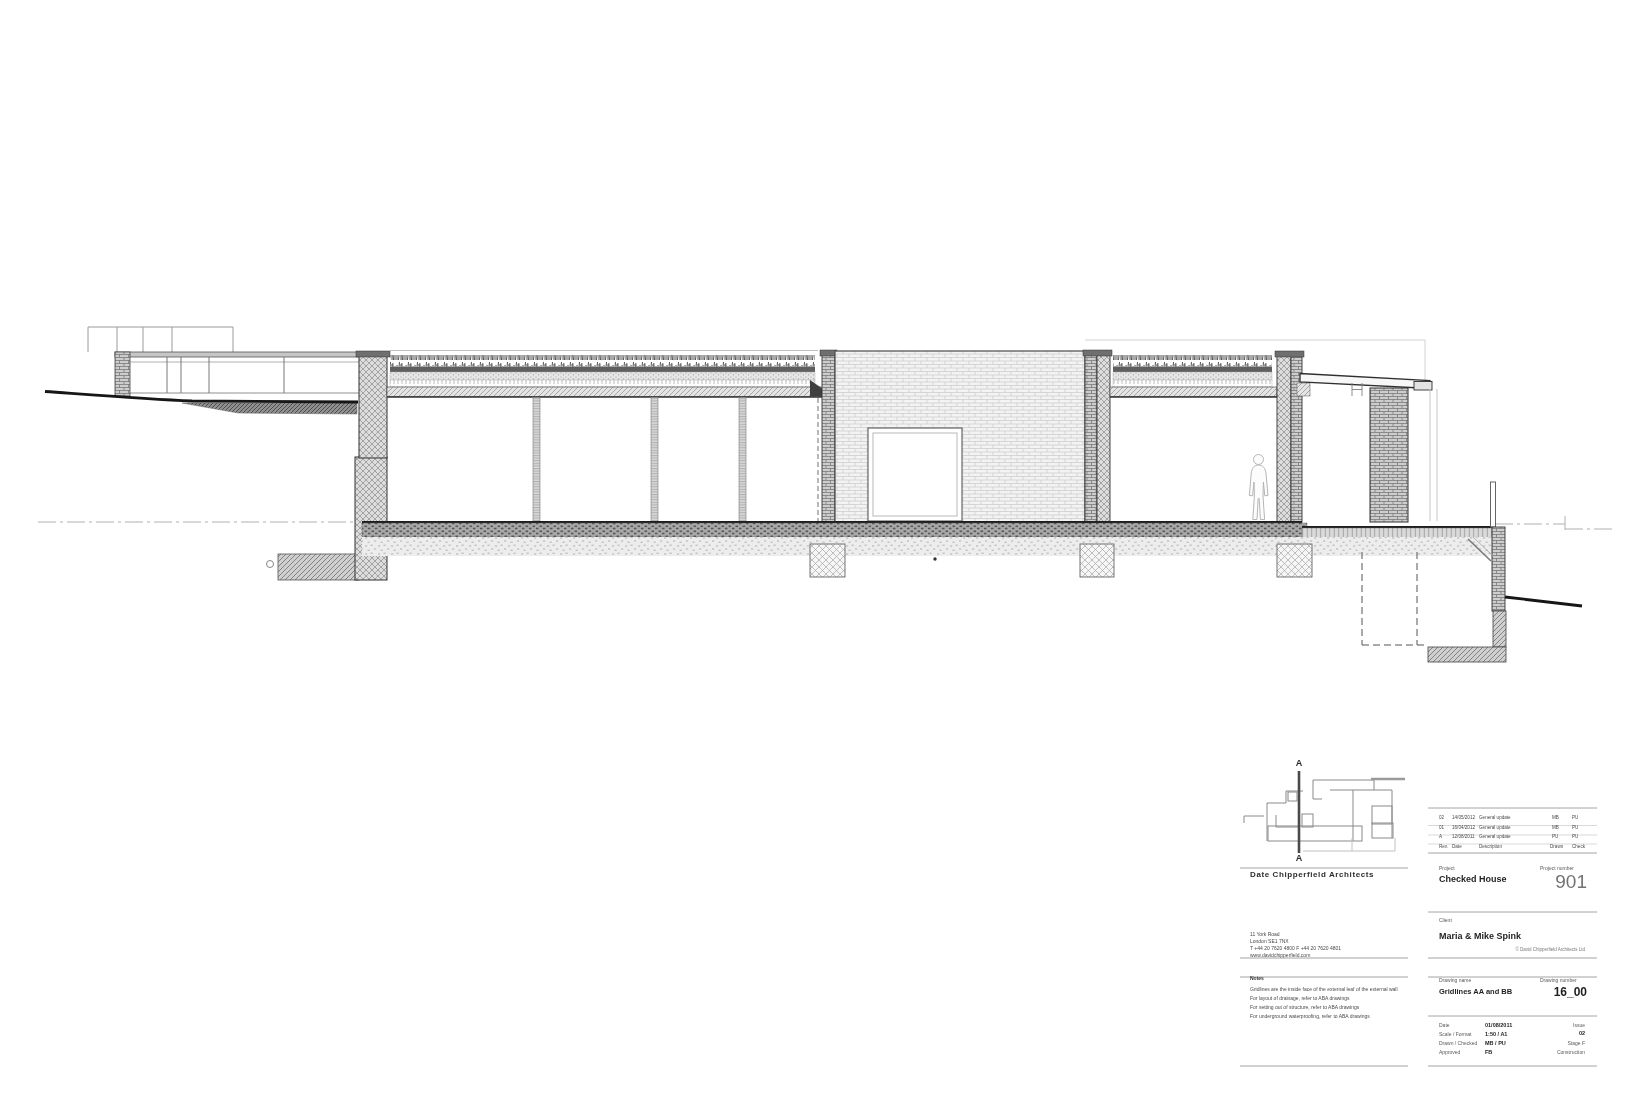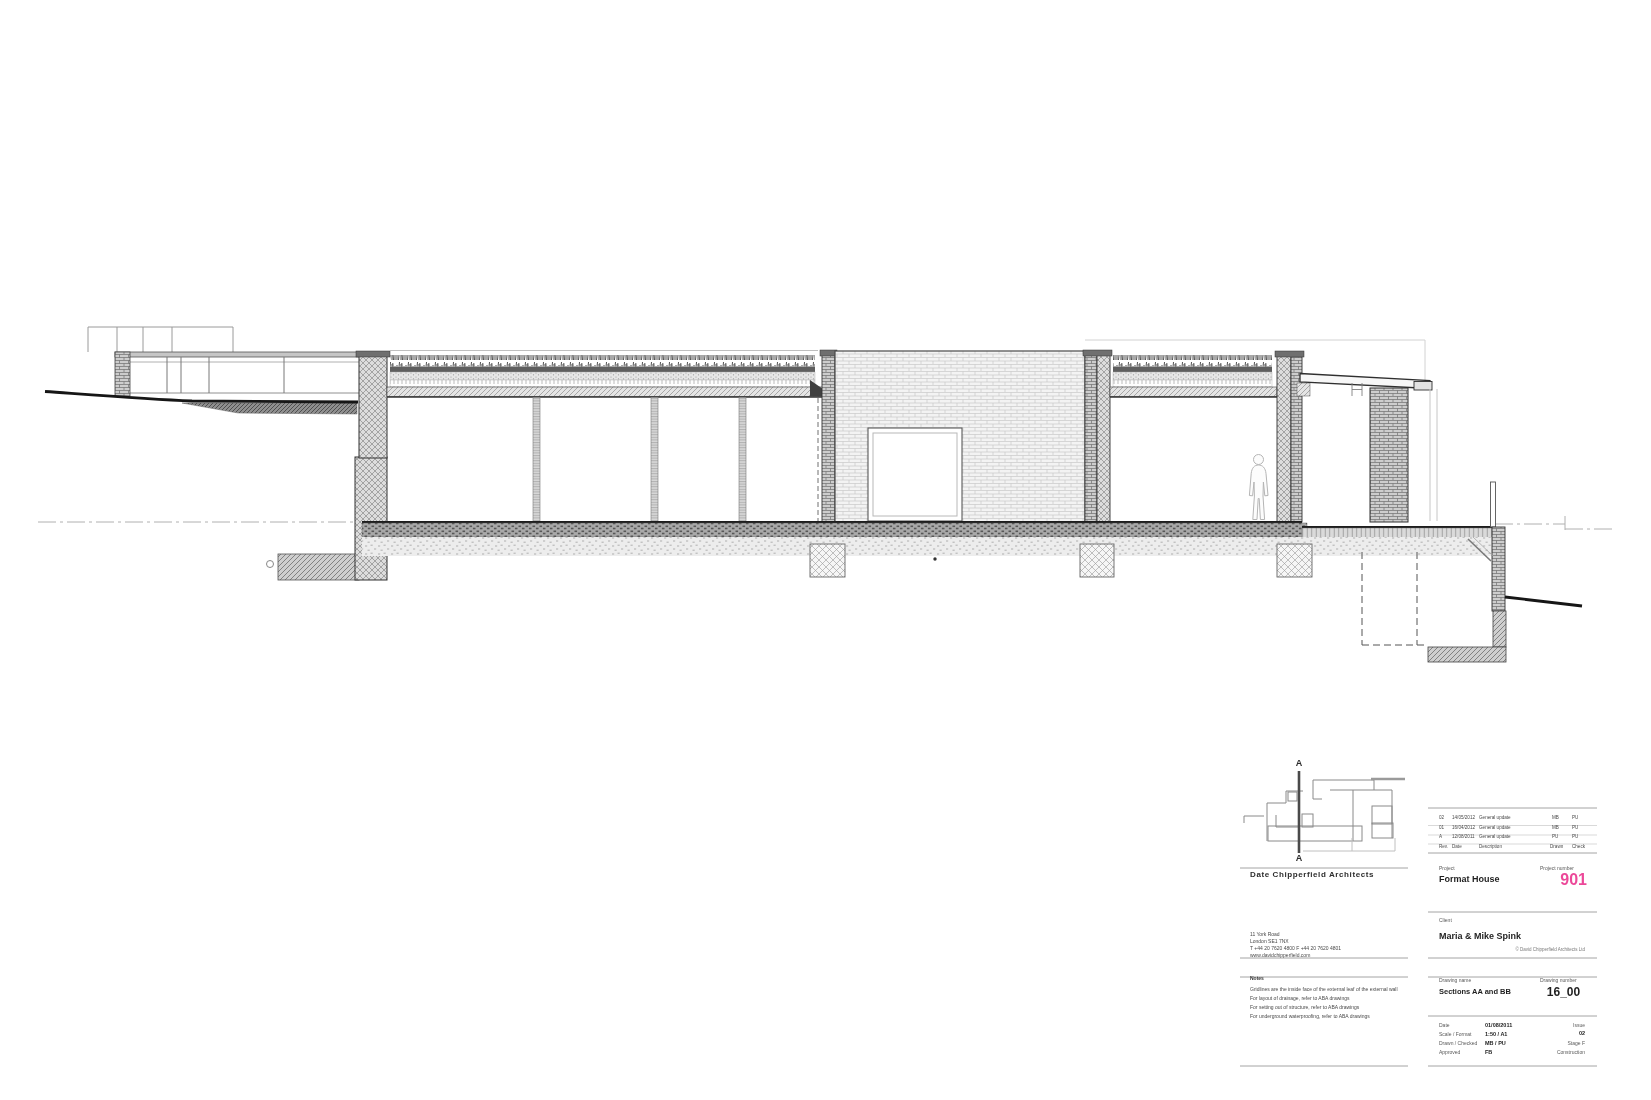--- a/index.html
+++ b/index.html
@@ -9,21 +9,21 @@
   .t{position:absolute;line-height:1;color:#3a3a3a;white-space:pre-line;}
   .lbl{font-size:5px;color:#5a5a5a;}
   .cell{font-size:4.6px;color:#4a4a4a;}
   .val{font-size:5.5px;font-weight:bold;color:#222;}
   .name-big{font-size:8px;font-weight:600;letter-spacing:.6px;color:#2d2d2d;}
   .addr{font-size:5px;line-height:7px;color:#4a4a4a;}
   .notes-title{font-size:5px;font-weight:bold;color:#333;}
   .notes-body{font-size:5px;line-height:9px;color:#4a4a4a;}
   .proj-val{font-size:9px;font-weight:bold;color:#1f1f1f;}
   .dwgname-val{font-size:7.5px;font-weight:bold;color:#1f1f1f;}
-  .num-big{font-size:16px;font-weight:700;color:#ec4899;}
+  .num-big{font-size:19px;font-weight:400;color:#737373;}
   .num-med{font-size:12px;font-weight:700;color:#1f1f1f;}
   .right{width:47px;text-align:right;}
   .copyr{font-size:4.5px;color:#7a7a7a;width:125px;text-align:right;}
   .amark{font-size:9px;font-weight:bold;color:#2a2a2a;width:12px;text-align:center;}
 </style>
 </head>
 <body>
 
 <div id="sheet">
 
@@ -264,32 +264,32 @@
   <div class="t cell" style="left:1572px;top:834.5px;">PU</div>
 
   <div class="t cell" style="left:1439px;top:845px;">Rev.</div>
   <div class="t cell" style="left:1452px;top:845px;">Date</div>
   <div class="t cell" style="left:1479px;top:845px;">Description</div>
   <div class="t cell" style="left:1550px;top:845px;">Drawn</div>
   <div class="t cell" style="left:1572px;top:845px;">Check</div>
 </div>
 
 <div class="t lbl" style="left:1439px;top:866px;">Project</div>
-<div class="t proj-val" style="left:1439px;top:875px;">Format House</div>
+<div class="t proj-val" style="left:1439px;top:875px;">Checked House</div>
 <div class="t lbl" style="left:1540px;top:866px;">Project number</div>
 <div class="t num-big right" style="left:1540px;top:872px;">901</div>
 
 <div class="t lbl" style="left:1439px;top:918px;">Client</div>
 <div class="t proj-val" style="left:1439px;top:932px;">Maria &amp; Mike Spink</div>
 <div class="t copyr" style="left:1460px;top:948px;">© David Chipperfield Architects Ltd</div>
 
 <div class="t lbl" style="left:1439px;top:978px;">Drawing name</div>
-<div class="t dwgname-val" style="left:1439px;top:988px;">Sections AA and BB</div>
+<div class="t dwgname-val" style="left:1439px;top:988px;">Gridlines AA and BB</div>
 <div class="t lbl" style="left:1540px;top:978px;">Drawing number</div>
-<div class="t num-med right" style="left:1540px;top:986px;text-align:center;">16_00</div>
+<div class="t num-med right" style="left:1540px;top:986px;">16_00</div>
 
 <div class="t lbl" style="left:1439px;top:1022.5px;">Date</div>
 <div class="t val" style="left:1485px;top:1022.5px;">01/08/2011</div>
 <div class="t lbl" style="left:1439px;top:1031.5px;">Scale / Format</div>
 <div class="t val" style="left:1485px;top:1031.5px;">1:50 / A1</div>
 <div class="t lbl" style="left:1439px;top:1040.5px;">Drawn / Checked</div>
 <div class="t val" style="left:1485px;top:1040.5px;">MB / PU</div>
 <div class="t lbl" style="left:1439px;top:1049.5px;">Approved</div>
 <div class="t val" style="left:1485px;top:1049.5px;">FB</div>
 

